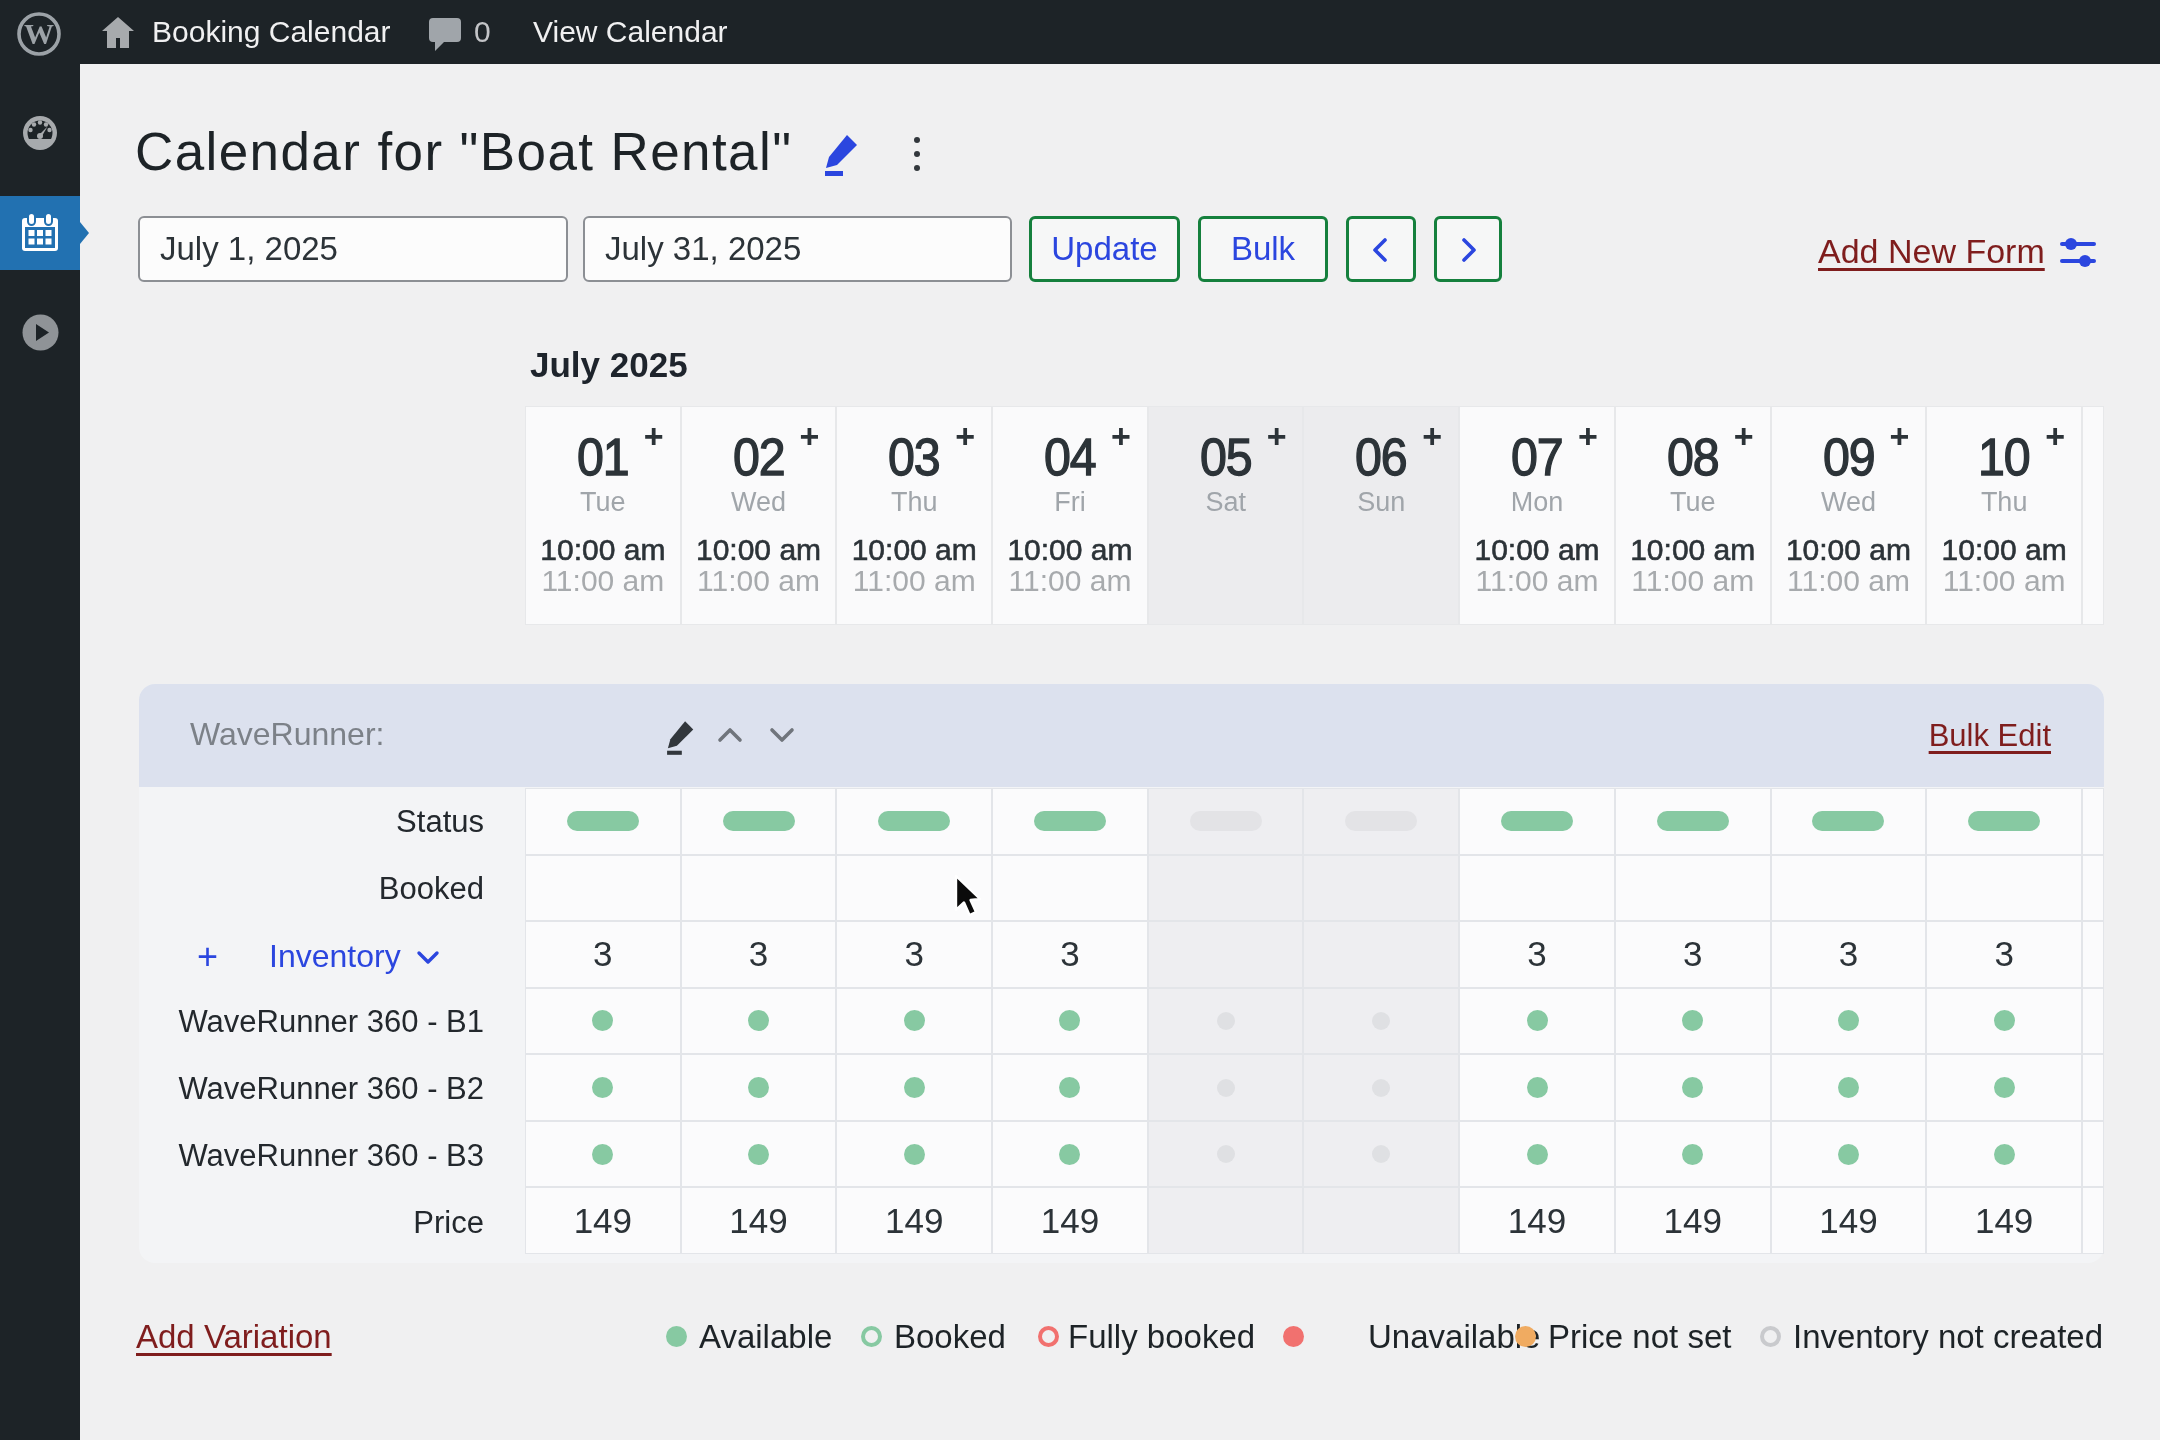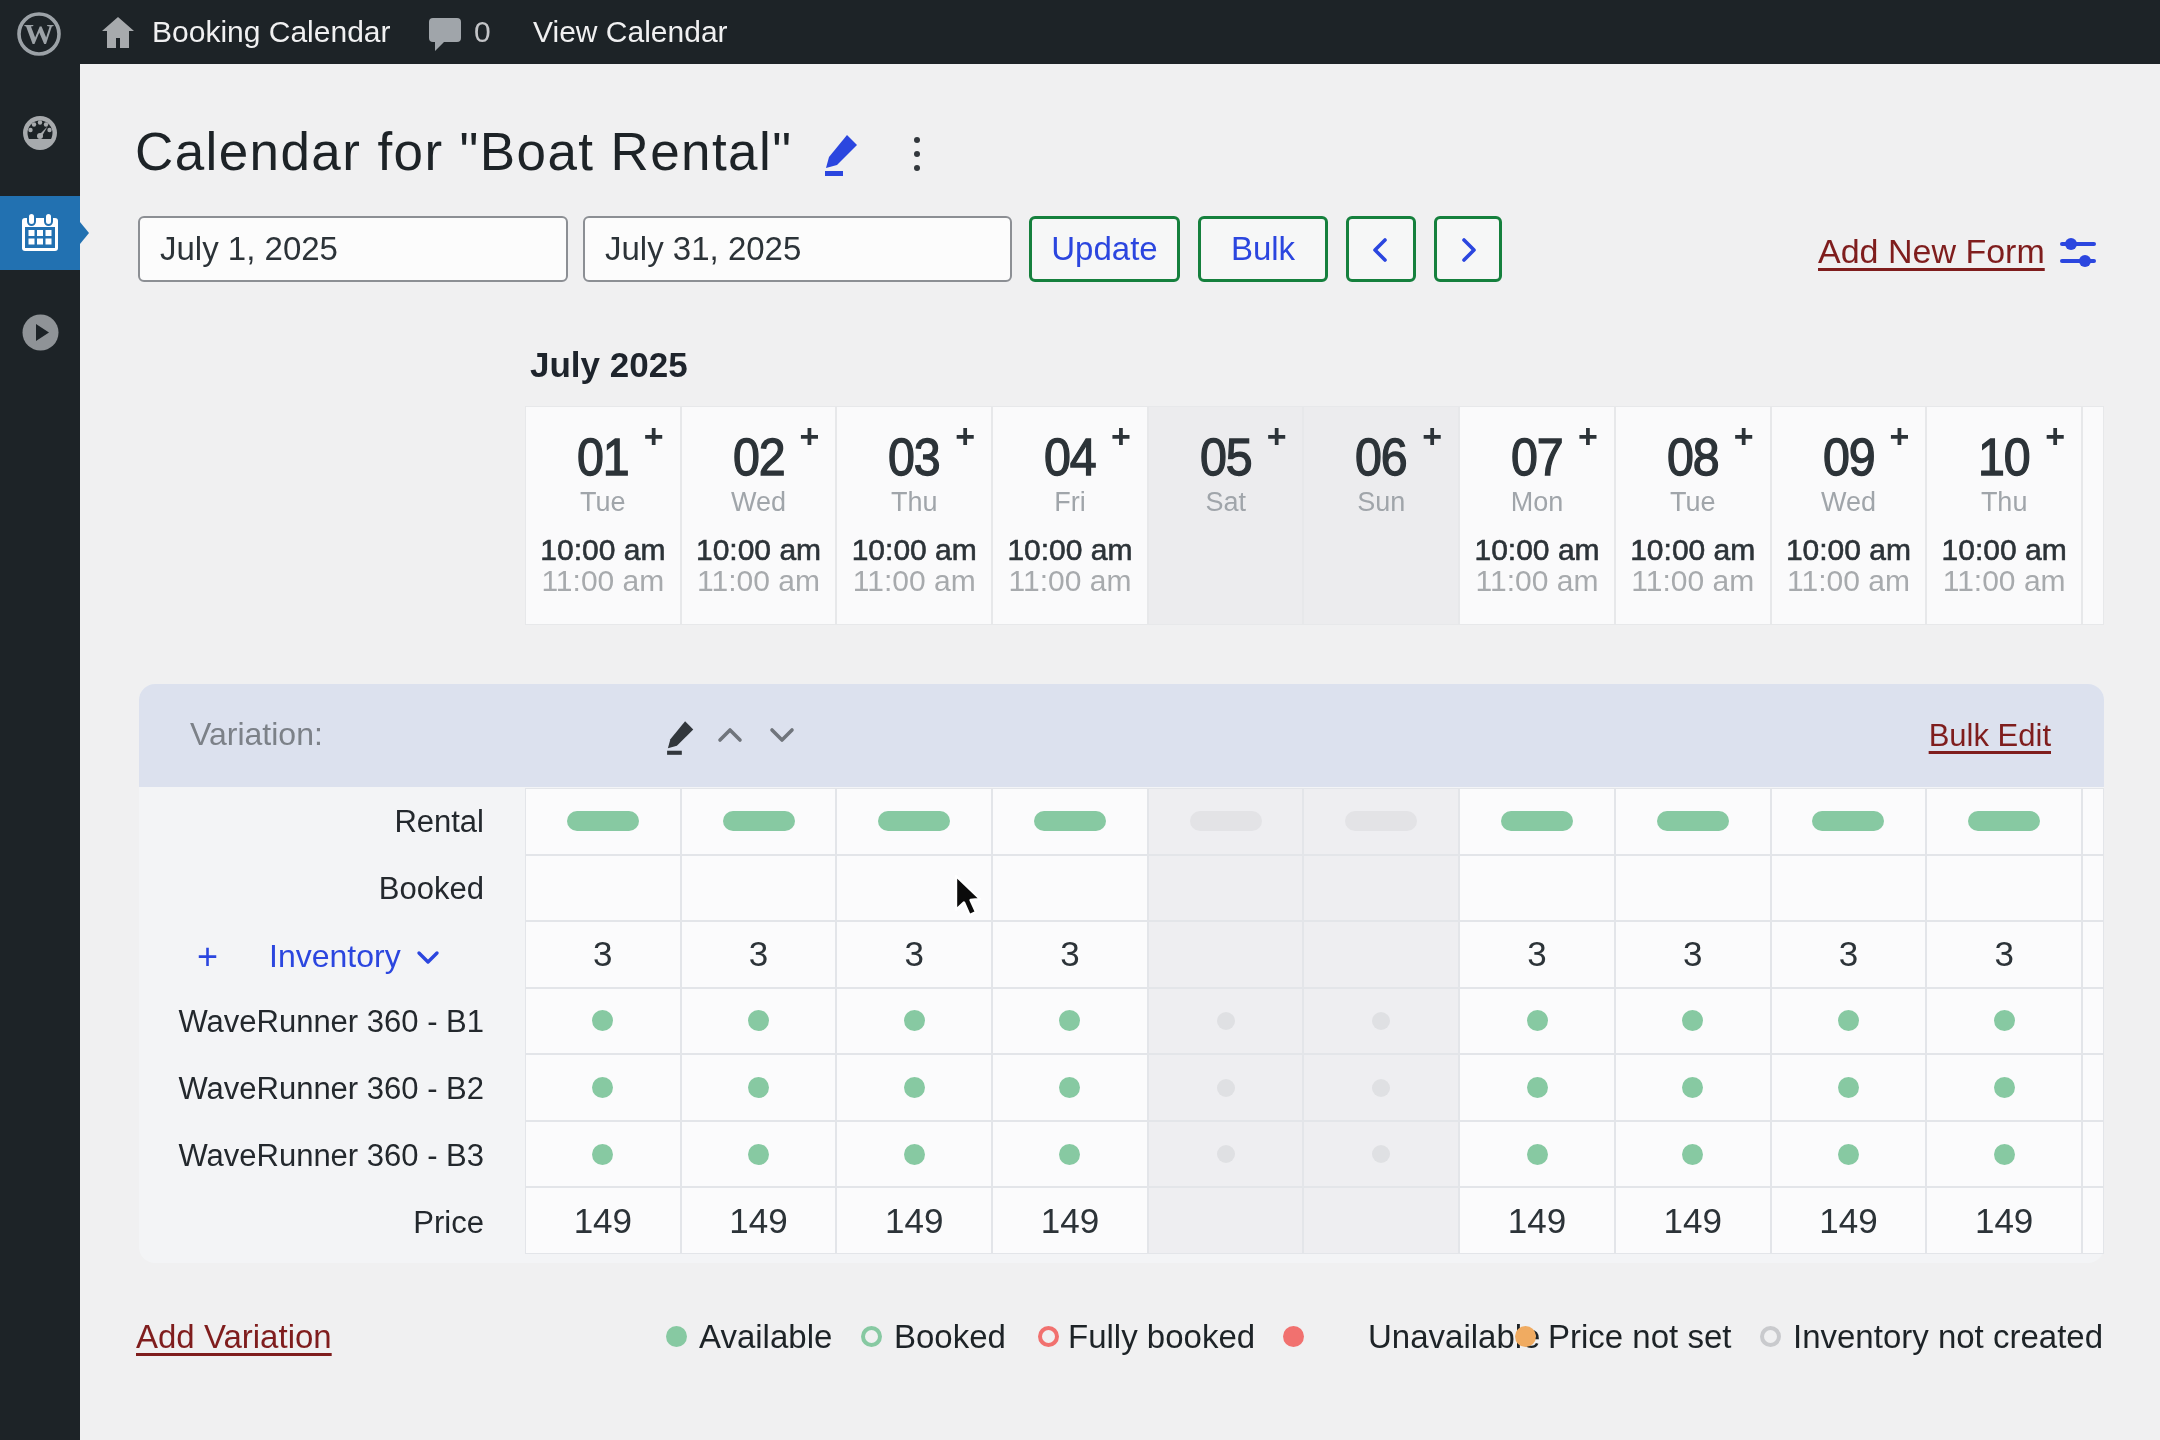--- a/index.html
+++ b/index.html
@@ -220,34 +220,34 @@
       <div class="plus">+</div>
       <div class="dname">Thu</div>
       <div class="t1">10:00 am</div>
       <div class="t2">11:00 am</div>
     </div>
 <div class="dcell sliver"></div>
 </div>
 
 <div id="panel">
   <div id="phead">
-    <span class="lab">Variation:</span>
+    <span class="lab">WaveRunner:</span>
     <svg class="abs" style="left:524px;top:32px" width="36" height="40" viewBox="0 0 44 46">
       <path d="M27 5 L37 15 L17 35 L6 38 L9 27 Z" fill="#32373c"></path>
       <rect x="5" y="41" width="18" height="5" fill="#32373c"></rect>
     </svg>
     <svg class="abs" style="left:576px;top:40px" width="30" height="22" viewBox="0 0 30 22">
         <path d="M5 16 L15 6 L25 16" fill="none" stroke="#70757c" stroke-width="3.6" stroke-linecap="round" stroke-linejoin="round"></path>
       </svg>
     <svg class="abs" style="left:628px;top:40px" width="30" height="22" viewBox="0 0 30 22">
         <path d="M5 6 L15 16 L25 6" fill="none" stroke="#70757c" stroke-width="3.6" stroke-linecap="round" stroke-linejoin="round"></path>
       </svg>
     <span class="blue" id="bulkedit">Bulk Edit</span>
   </div>
-  <div class="rowlab" style="top:120px;">Rental</div>
+  <div class="rowlab" style="top:120px;">Status</div>
   <div class="rowlab" style="top:187px;">Booked</div>
   <div id="invrow">
     <span style="position:absolute;left:0;top:12px;font-size:36px;">+</span>
     <span style="position:absolute;left:72px;top:14px;">Inventory</span>
     <svg class="abs" style="left:218px;top:24px" width="26" height="20" viewBox="0 0 26 20">
         <path d="M4 5 L13 14 L22 5" fill="none" stroke="#2b46df" stroke-width="3.4" stroke-linecap="round" stroke-linejoin="round"></path>
       </svg>
   </div>
   <div class="rowlab" style="top:320px;">WaveRunner 360 - B1</div>
   <div class="rowlab" style="top:387px;">WaveRunner 360 - B2</div>

